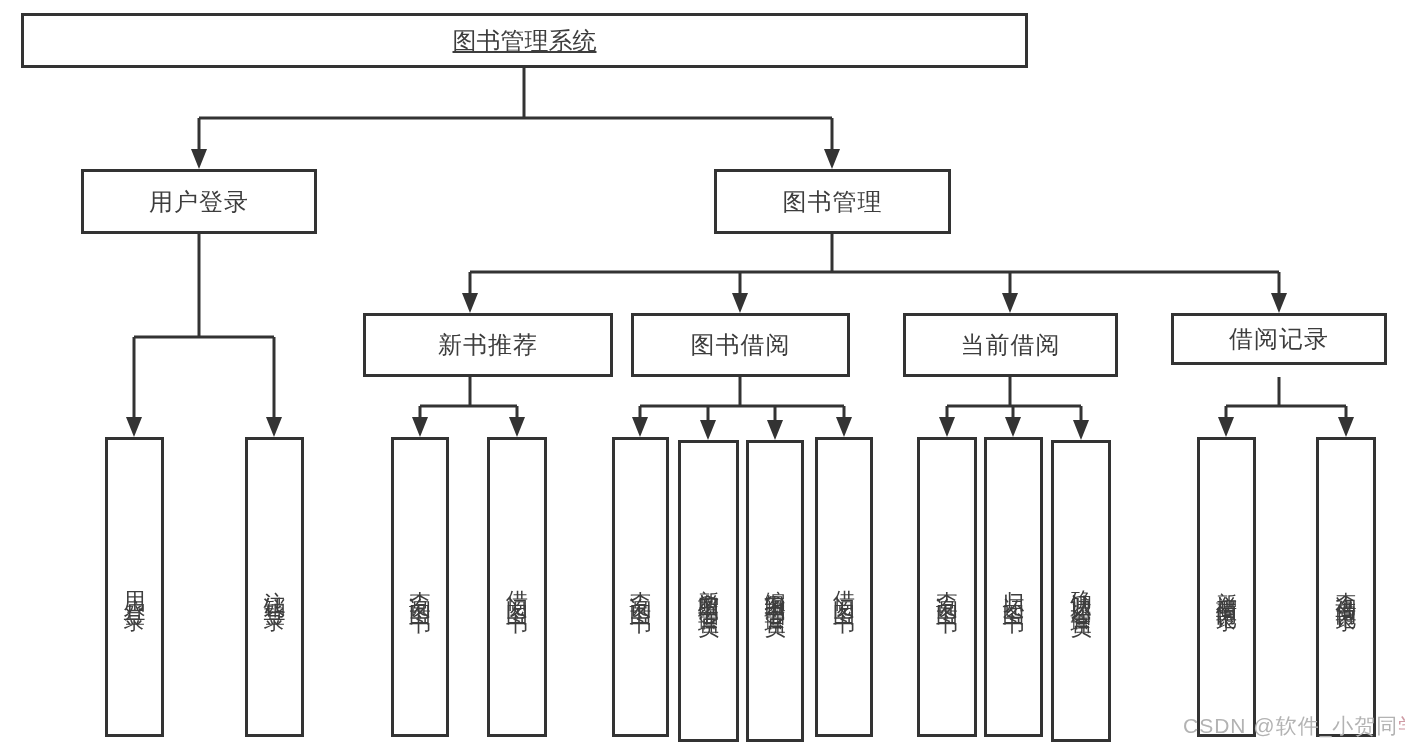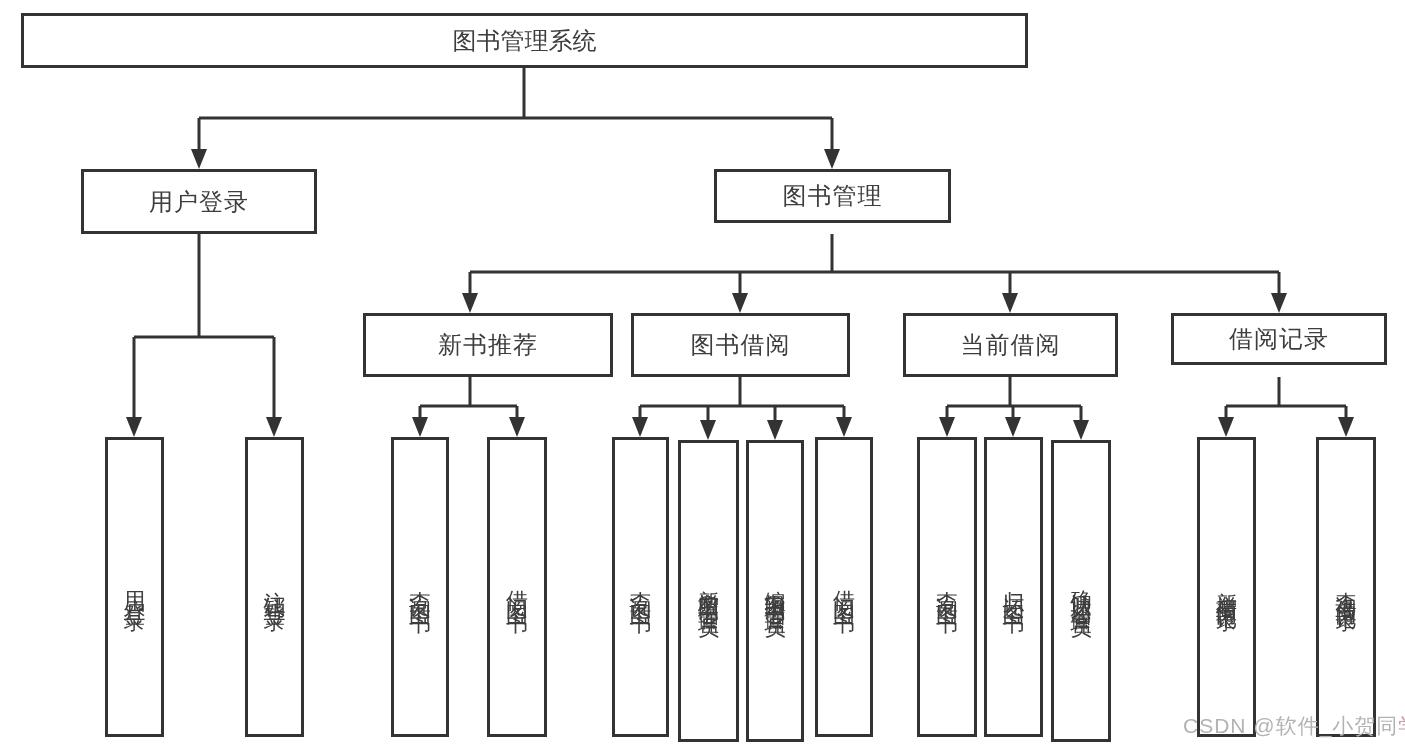--- a/index.html
+++ b/index.html
@@ -104,28 +104,28 @@
       <polygon points="767,420 783,420 775,440"></polygon>
       <polygon points="836,417 852,417 844,437"></polygon>
       <polygon points="939,417 955,417 947,437"></polygon>
       <polygon points="1005,417 1021,417 1013,437"></polygon>
       <polygon points="1073,420 1089,420 1081,440"></polygon>
       <polygon points="1218,417 1234,417 1226,437"></polygon>
       <polygon points="1338,417 1354,417 1346,437"></polygon>
     </g>
   </svg>
 
-  <div class="node node-root" style="left:21px;top:13px;width:1007px;height:55px;">
+  <div class="node node-root" style="left:21px;top:13px;width:1007px;height:55px;text-decoration:underline;">
     <span>图书管理系统</span>
   </div>
 
   <div class="node node-h" style="left:81px;top:169px;width:236px;height:65px;">
     <span>用户登录</span>
   </div>
-  <div class="node node-h" style="left:714px;top:169px;width:237px;height:54px;">
+  <div class="node node-h" style="left:714px;top:169px;width:237px;height:65px;">
     <span>图书管理</span>
   </div>
 
   <div class="node node-h" style="left:363px;top:313px;width:250px;height:64px;">
     <span>新书推荐</span>
   </div>
   <div class="node node-h" style="left:631px;top:313px;width:219px;height:64px;">
     <span>图书借阅</span>
   </div>
   <div class="node node-h" style="left:903px;top:313px;width:215px;height:64px;">

